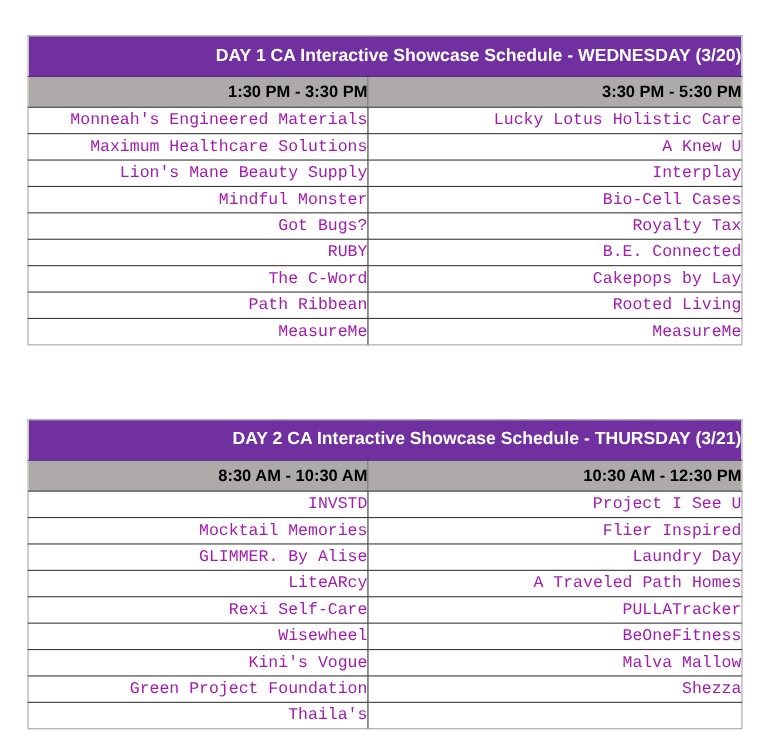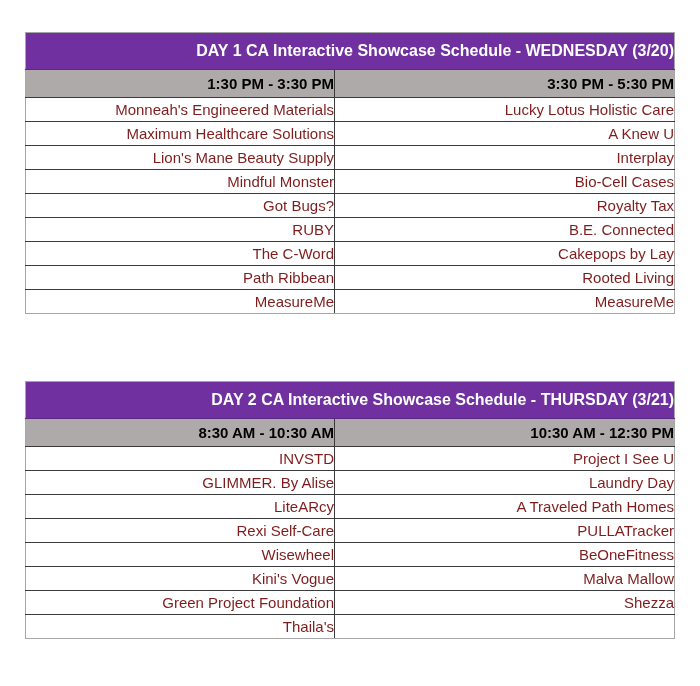--- a/index.html
+++ b/index.html
@@ -48,22 +48,23 @@
       font-size: 15px;
       height: 27px;
       border-bottom: 1px solid #3a3a3a;
     }
     .time-row th.left-col {
       border-right: 1px solid #3a3a3a;
     }
     .entry-row td {
       height: 23px;
       font-size: 15px;
-      color: #7f1d1d;
+      color: #a21caf;
       border-bottom: 1px solid #3a3a3a;
+      font-family: Liberation Mono, monospace;
     }
     .entry-row:last-child td {
       border-bottom: 1px solid #a6a6a6;
     }
     .entry-row td.left-col {
       border-right: 1px solid #3a3a3a;
     }
     col.c1 { width: 309px; }
     col.c2 { width: 340px; }
   </style>
@@ -137,20 +138,24 @@
       <th class="left-col">8:30 AM - 10:30 AM</th>
       <th>10:30 AM - 12:30 PM</th>
     </tr>
   </thead>
   <tbody>
     <tr class="entry-row">
       <td class="left-col">INVSTD</td>
       <td>Project I See U</td>
     </tr>
     <tr class="entry-row">
+      <td class="left-col">Mocktail Memories</td>
+      <td>Flier Inspired</td>
+    </tr>
+    <tr class="entry-row">
       <td class="left-col">GLIMMER. By Alise</td>
       <td>Laundry Day</td>
     </tr>
     <tr class="entry-row">
       <td class="left-col">LiteARcy</td>
       <td>A Traveled Path Homes</td>
     </tr>
     <tr class="entry-row">
       <td class="left-col">Rexi Self-Care</td>
       <td>PULLATracker</td>

